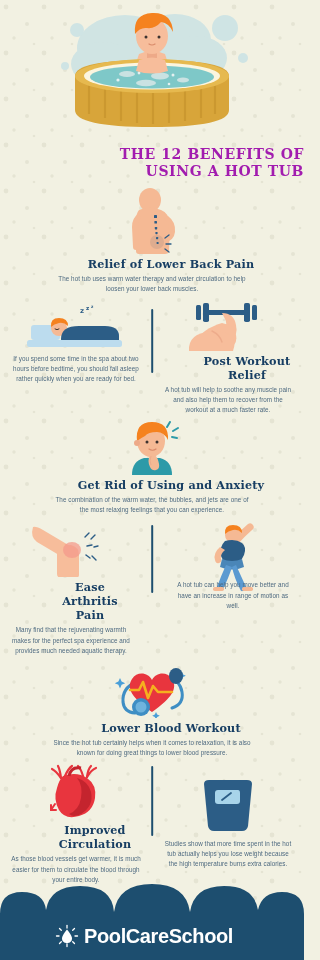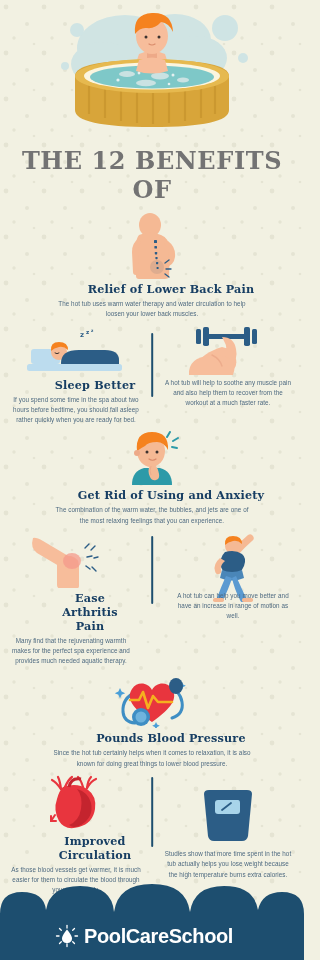--- a/index.html
+++ b/index.html
@@ -43,25 +43,25 @@
   }
   .hero-art {
     position: absolute;
     left: 50%;
     top: 6px;
     transform: translateX(-50%);
   }
 
   
   .title {
-    text-align: center;
-    color: #737373;
+    text-align: right;
+    color: #a21caf;
     font-family: "DejaVu Serif", serif;
     font-weight: bold;
-    font-size: 24px;
+    font-size: 14px;
     letter-spacing: 0.6px;
     line-height: 1.22;
     margin-top: 6px;
     text-transform: uppercase;
   }
   .title span { display: block; }
 
   
   .benefit {
     text-align: center;
@@ -222,20 +222,21 @@
         <circle cx="92" cy="67" r="1.4" fill="#e4f0f0"></circle>
         <circle cx="126" cy="69" r="1.5" fill="#e4f0f0"></circle>
         <circle cx="122" cy="78" r="1.3" fill="#e4f0f0"></circle>
 
         <path d="M92 54 q13 -5 26 0 l3 11 q-16 5 -32 0 z" fill="#f7bd9b"></path>
       </svg>
     </div>
 
     <h1 class="title">
       <span>The 12 Benefits of</span>
+      <span>Using a Hot Tub</span>
     </h1>
 
     <div class="benefit single" style="margin-top:8px;">
       <div class="art">
         <svg width="72" height="66" viewBox="0 0 72 66">
 
           <ellipse cx="34" cy="12" rx="11" ry="12" fill="#f5b994"></ellipse>
 
           <path d="M23 22 q11 -5 22 0 q8 3 9 14 l-1 28 q-1 2 -4 2 l-26 0 q-3 0 -3 -3 l0 -29 q0 -9 3 -12 z" fill="#f5b994"></path>
 
@@ -284,21 +285,20 @@
 
             <path d="M30 26 q-1 -9 8 -9 q9 0 9 8 q-4 -4 -9 -3 q-5 1 -8 4 z" fill="#f5821f"></path>
 
             <path d="M34 28 q2 1.6 4 0" stroke="#3d3330" stroke-width="1" fill="none" stroke-linecap="round"></path>
 
             <path d="M40 38 q0 -13 18 -13 l26 0 q14 0 14 10 l0 4 q0 3 -4 3 l-50 0 q-4 0 -4 -4 z" fill="#2c5d86"></path>
 
             <rect x="6" y="39" width="95" height="7" rx="2.5" fill="#bcdcee"></rect>
           </svg>
         </div>
-        <div class="b-title">Sleep Better</div>
         <div class="b-body">If you spend some time in the spa about two hours before bedtime, you should fall asleep rather quickly when you are ready for bed.</div>
       </div>
 
       <div class="col">
         <div class="art" style="height:50px;">
           <svg width="92" height="50" viewBox="0 0 92 50">
 
             <rect x="22" y="9" width="44" height="5" rx="1.5" fill="#2c5d86"></rect>
 
             <rect x="14" y="4" width="5" height="15" rx="1.5" fill="#2c5d86"></rect>
@@ -309,20 +309,21 @@
 
             <path d="M40 12 q12 0 14 12 q2 10 -4 14 q-6 3 -9 -3 q-2 -5 1 -8 q4 -4 1 -9 q-2 -4 -3 -6 z" fill="#f7bd9b"></path>
 
             <path d="M40 22 q12 2 14 12 q2 10 -8 14 q-16 6 -29 0 q-4 -3 -2 -8 q5 -12 25 -18 z" fill="#f7bd9b"></path>
 
             <path d="M15 34 q-7 4 -8 12 l0 4 l44 0 q4 -10 -3 -16 q-15 -8 -33 0 z" fill="#f7bd9b"></path>
 
             <path d="M30 30 q8 4 10 11" stroke="#edac8c" stroke-width="1.4" fill="none" stroke-linecap="round"></path>
           </svg>
         </div>
+        <div class="b-title">Post Workout Relief</div>
         <div class="b-body">A hot tub will help to soothe any muscle pain and also help them to recover from the workout at a much faster rate.</div>
       </div>
     </div>
 
     <div class="benefit single" style="margin-top:6px;">
       <div class="art">
         <svg width="70" height="54" viewBox="0 0 70 54">
 
           <g stroke="#2c9aa8" stroke-width="2" stroke-linecap="round">
             <line x1="50" y1="6" x2="53" y2="1"></line>
@@ -420,21 +421,21 @@
           <path d="M46 52 C26 38 20 28 26 19 C31 11 42 12 46 20 C50 12 61 11 66 19 C72 28 66 38 46 52 z" fill="#e8353e"></path>
 
           <polyline points="24,30 33,30 37,22 42,38 47,26 52,32 58,32 66,32" stroke="#f5b01f" stroke-width="2.6" fill="none" stroke-linejoin="round" stroke-linecap="round"></polyline>
 
           <circle cx="35" cy="47" r="9" fill="#3e8ec4"></circle>
           <circle cx="35" cy="47" r="5.5" fill="#6fb3dd"></circle>
 
           <ellipse cx="70" cy="16" rx="7" ry="8" fill="#2c5d86"></ellipse>
         </svg>
       </div>
-      <div class="b-title">Pounds Blood Pressure</div>
+      <div class="b-title">Lower Blood Workout</div>
       <div class="b-body">Since the hot tub certainly helps when it comes to relaxation, it is also known for doing great things to lower blood pressure.</div>
     </div>
 
     <div class="pair" style="margin-top:4px;align-items:center;">
       <div class="divider" style="top:4px;height:70px;"></div>
 
       <div class="col">
         <div class="art" style="height:58px;">
           <svg width="66" height="58" viewBox="0 0 66 58">
 

